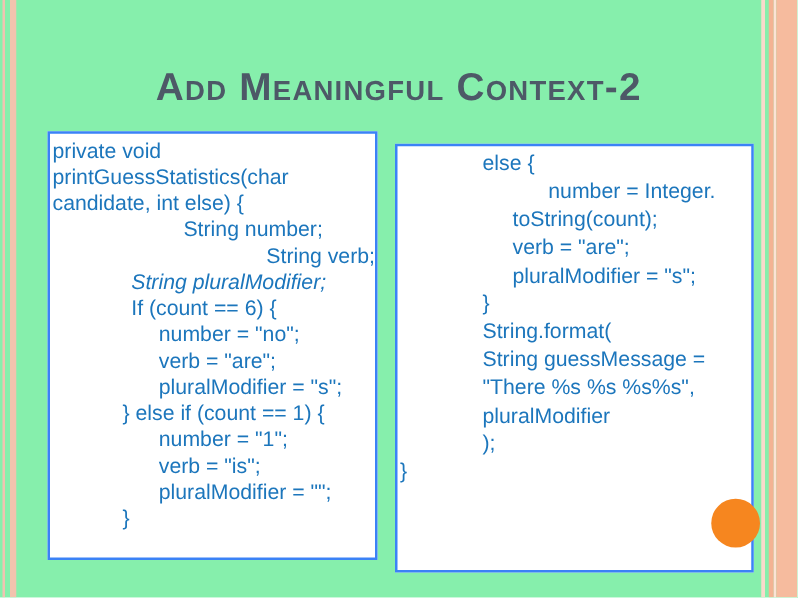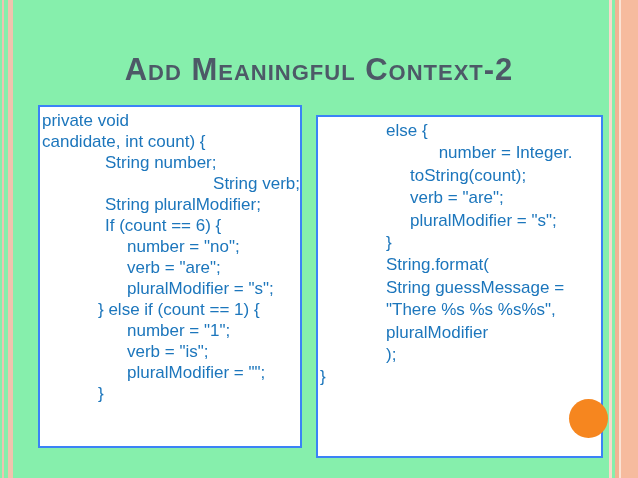--- a/index.html
+++ b/index.html
@@ -81,24 +81,25 @@
   <div class="stripe" id="stripe-left-main"></div>
   <div class="stripe" id="stripe-right-1"></div>
   <div class="stripe" id="stripe-right-2"></div>
   <div class="stripe" id="stripe-right-3"></div>
   <div class="stripe" id="stripe-right-4"></div>
 
   <div class="title">Add Meaningful Context-2</div>
 
   <div class="code-box" id="box-left">
       <div class="code-line" style="padding-left: 0px;">private void</div>
-      <div class="code-line" style="padding-left: 0px;">candidate, int count) {</div>
-      <div class="code-line" style="padding-left: 63px;">String number;</div>
+      <div class="code-line" style="padding-left: 0px;">printGuessStatistics(char</div>
+      <div class="code-line" style="padding-left: 0px;">candidate, int else) {</div>
+      <div class="code-line" style="padding-left: 63px; text-align: center;">String number;</div>
       <div class="code-line" style="padding-left: 63px; text-align: right;">String verb;</div>
-      <div class="code-line" style="padding-left: 63px;">String pluralModifier;</div>
+      <div class="code-line" style="padding-left: 63px; font-style: italic;">String pluralModifier;</div>
       <div class="code-line" style="padding-left: 63px;">If (count == 6) {</div>
       <div class="code-line" style="padding-left: 85px;">number = "no";</div>
       <div class="code-line" style="padding-left: 85px;">verb = "are";</div>
       <div class="code-line" style="padding-left: 85px;">pluralModifier = "s";</div>
       <div class="code-line" style="padding-left: 56px;">} else if (count == 1) {</div>
       <div class="code-line" style="padding-left: 85px;">number = "1";</div>
       <div class="code-line" style="padding-left: 85px;">verb = "is";</div>
       <div class="code-line" style="padding-left: 85px;">pluralModifier = "";</div>
       <div class="code-line" style="padding-left: 56px;">}</div>
     </div>

